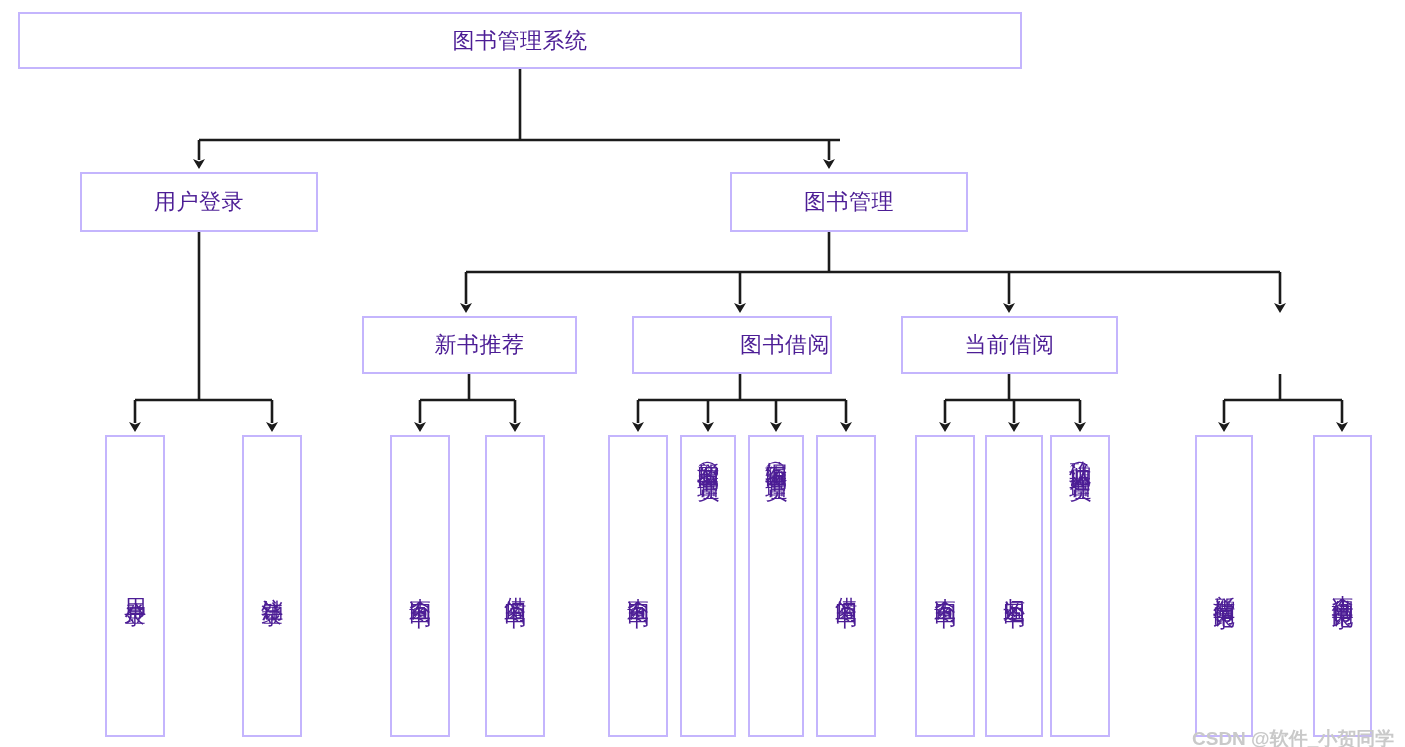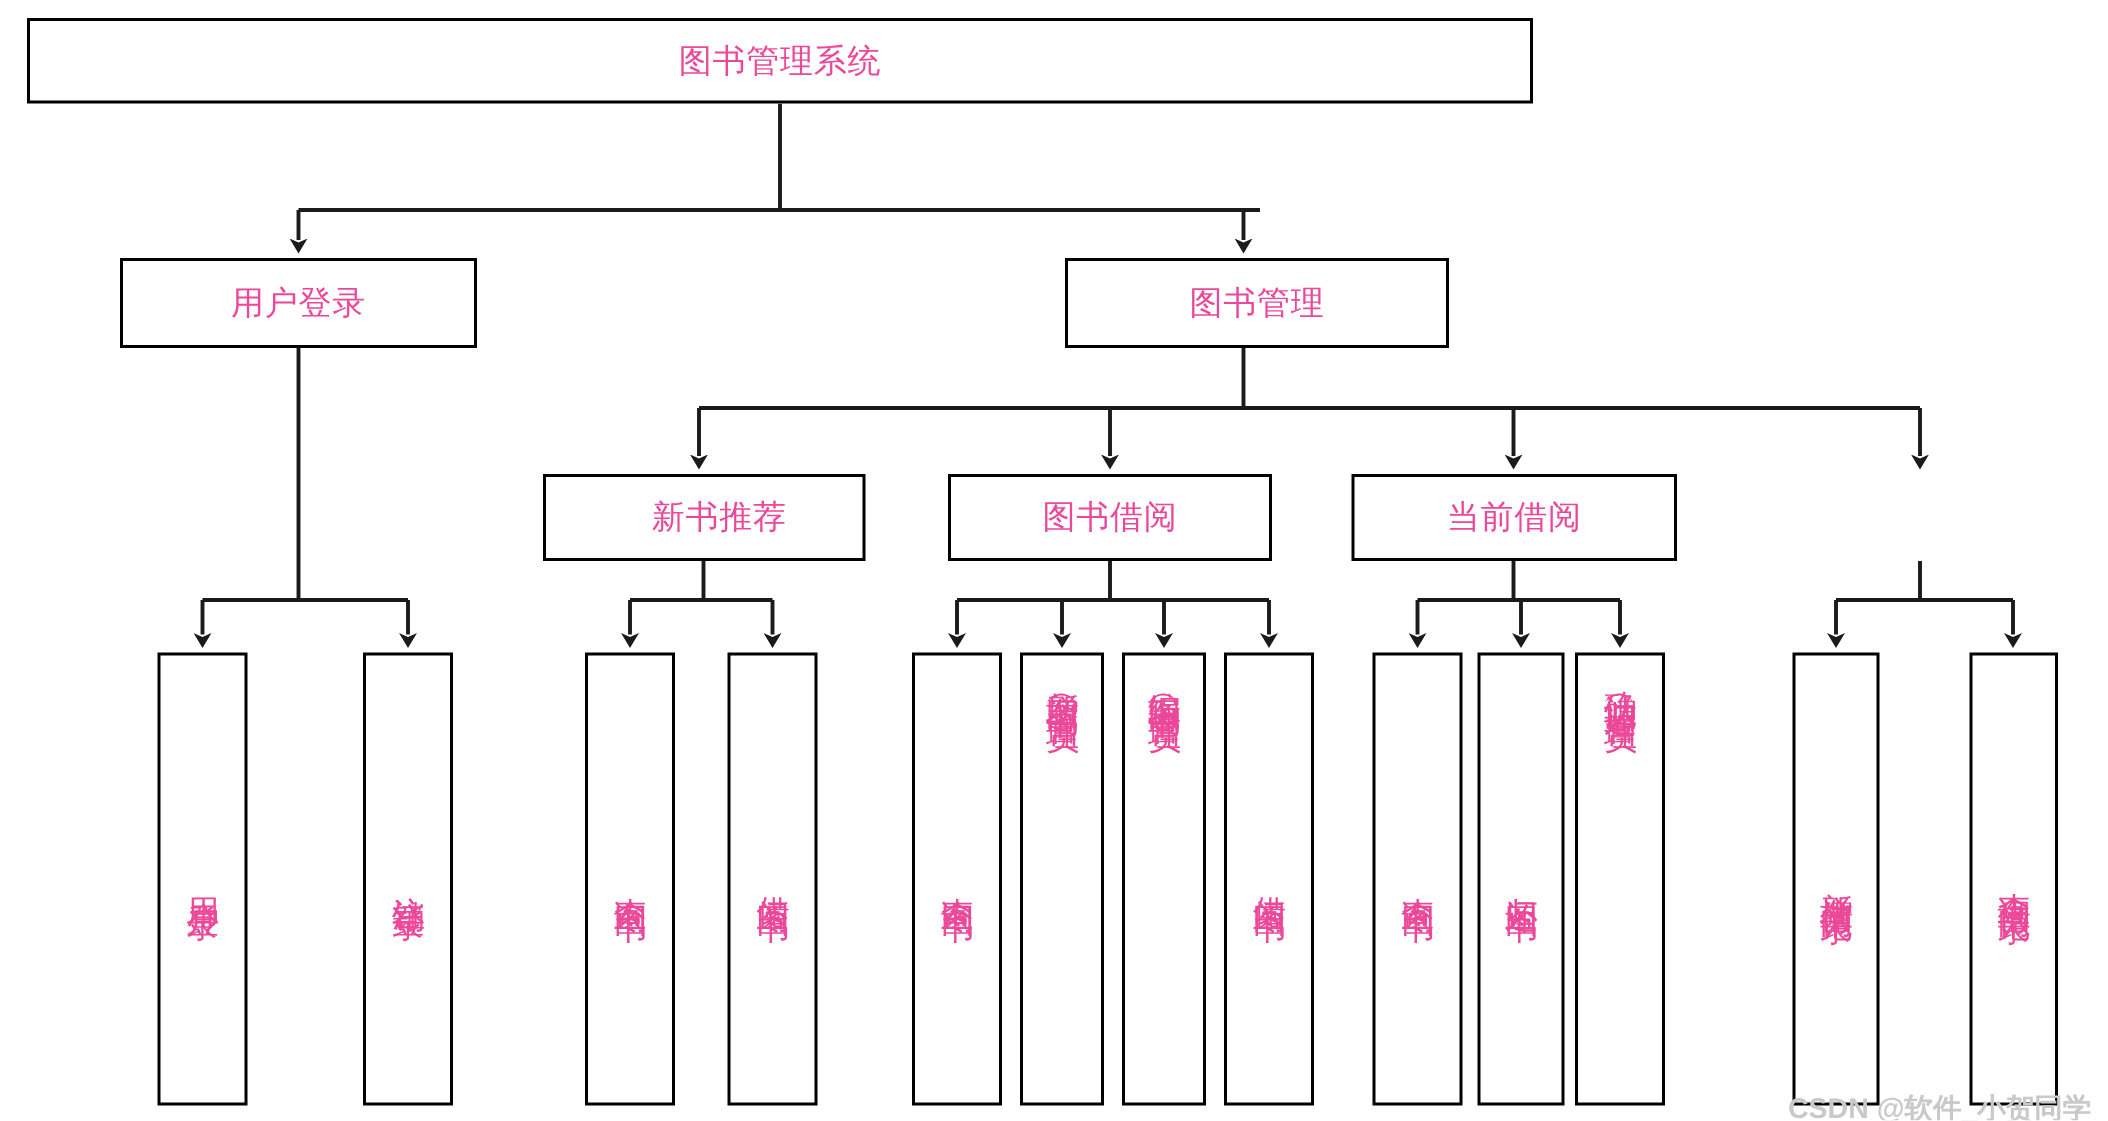--- a/index.html
+++ b/index.html
@@ -21,26 +21,26 @@
     position: absolute;
     left: 0;
     top: 0;
     width: 1405px;
     height: 747px;
     pointer-events: none;
   }
   .node {
     position: absolute;
     box-sizing: border-box;
-    border: 2px solid #000000;
+    border: 2px solid #c4b5fd;
     background: #ffffff;
     display: flex;
     align-items: center;
     justify-content: center;
-    color: #ec4899;
+    color: #4c1d95;
   }
   .node-label {
     display: block;
     text-align: center;
     line-height: 1.08;
     letter-spacing: 0.5px;
   }
   
   .h-node .node-label {
     font-size: 22px;
@@ -126,28 +126,28 @@
     </g>
   </svg>
 
   <div class="node h-node" style="left:18px; top:12px; width:1004px; height:57px;">
     <span class="node-label">图书管理系统</span>
   </div>
 
   <div class="node h-node" style="left:80px; top:172px; width:238px; height:60px;">
     <span class="node-label">用户登录</span>
   </div>
-  <div class="node h-node" style="left:710px; top:172px; width:256px; height:60px;">
+  <div class="node h-node" style="left:730px; top:172px; width:238px; height:60px;">
     <span class="node-label">图书管理</span>
   </div>
 
   <div class="node h-node" style="left:362px; top:316px; width:215px; height:58px;padding-left:20px;">
     <span class="node-label">新书推荐</span>
   </div>
-  <div class="node h-node" style="left:632px; top:316px; width:216px; height:58px;">
+  <div class="node h-node" style="left:632px; top:316px; width:200px; height:58px;justify-content:flex-end;">
     <span class="node-label">图书借阅</span>
   </div>
   <div class="node h-node" style="left:901px; top:316px; width:217px; height:58px;justify-content:center;">
     <span class="node-label">当前借阅</span>
   </div>
 
   <div class="node v-node v-mid" style="left:105px; top:435px; width:60px; height:302px;">
     <span class="node-label">用户登录</span>
   </div>
   <div class="node v-node v-mid" style="left:242px; top:435px; width:60px; height:302px;">

